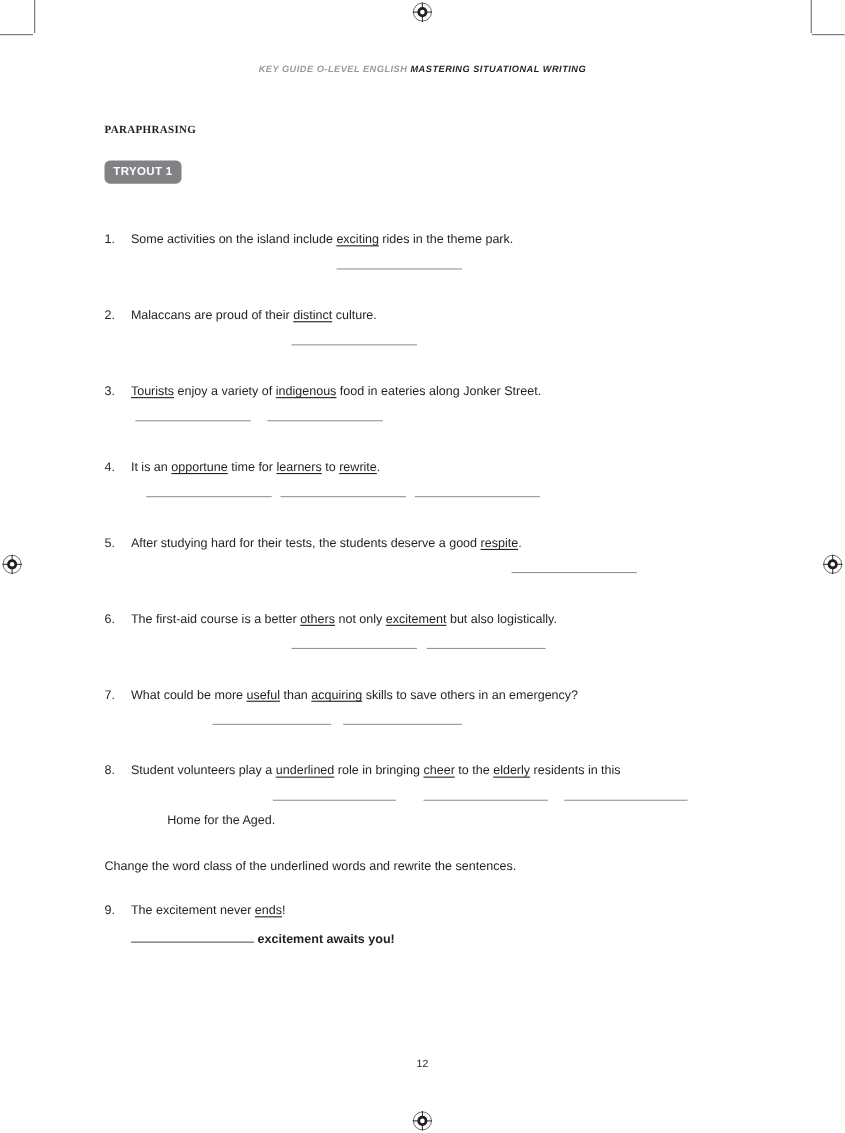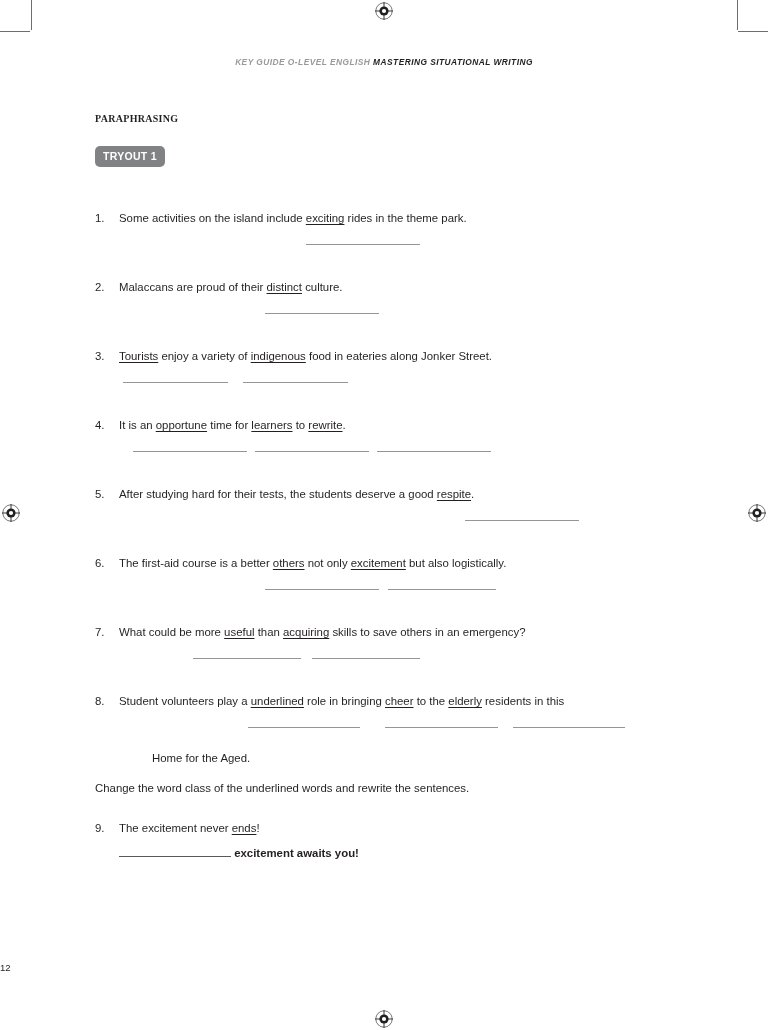--- a/index.html
+++ b/index.html
@@ -118,21 +118,21 @@
     height: 11px;
     vertical-align: baseline;
   }
 
   
   .folio {
     position: absolute;
     top: 962px;
     left: 0;
     width: 768px;
-    text-align: left;
+    text-align: center;
     font-size: 9.6px;
     color: #231f20;
   }
 </style>
 </head>
 <body>
 
 <div class="crop-mark crop-v" style="left:31px; top:0;"></div>
 <div class="crop-mark crop-h" style="left:0; top:31px;"></div>
 
@@ -245,21 +245,21 @@
     <span class="blank" style="left:217px; top:33px; width:108px;"></span>
   </div>
 
   
   <div class="q-row" style="margin-top:26px; height:67px;">
     <span class="q-num">8.</span>
     <span class="q-text">Student volunteers play a <u>underlined</u> role in bringing <u>cheer</u> to the <u>elderly</u> residents in this</span>
     <span class="blank" style="left:153px; top:33px; width:112px;"></span>
     <span class="blank" style="left:290px; top:33px; width:113px;"></span>
     <span class="blank" style="left:418px; top:33px; width:112px;"></span>
-    <div class="q-cont" style="position:absolute; top:57px; left:0;padding-left:33px;">Home for the Aged.</div>
+    <div class="q-cont" style="position:absolute; top:45px; left:0;padding-left:33px;">Home for the Aged.</div>
   </div>
 
   <p class="instruction" style="margin-top:20px;">Change the word class of the underlined words and rewrite the sentences.</p>
 
   
   <div class="q-row" style="margin-top:25px; height:45px;">
     <span class="q-num">9.</span>
     <span class="q-text">The excitement never <u>ends</u>!</span>
     <div style="position:absolute; top:24px; left:24px;font-weight:bold;">
       <span class="blank-inline" style="width:112px;"></span>

